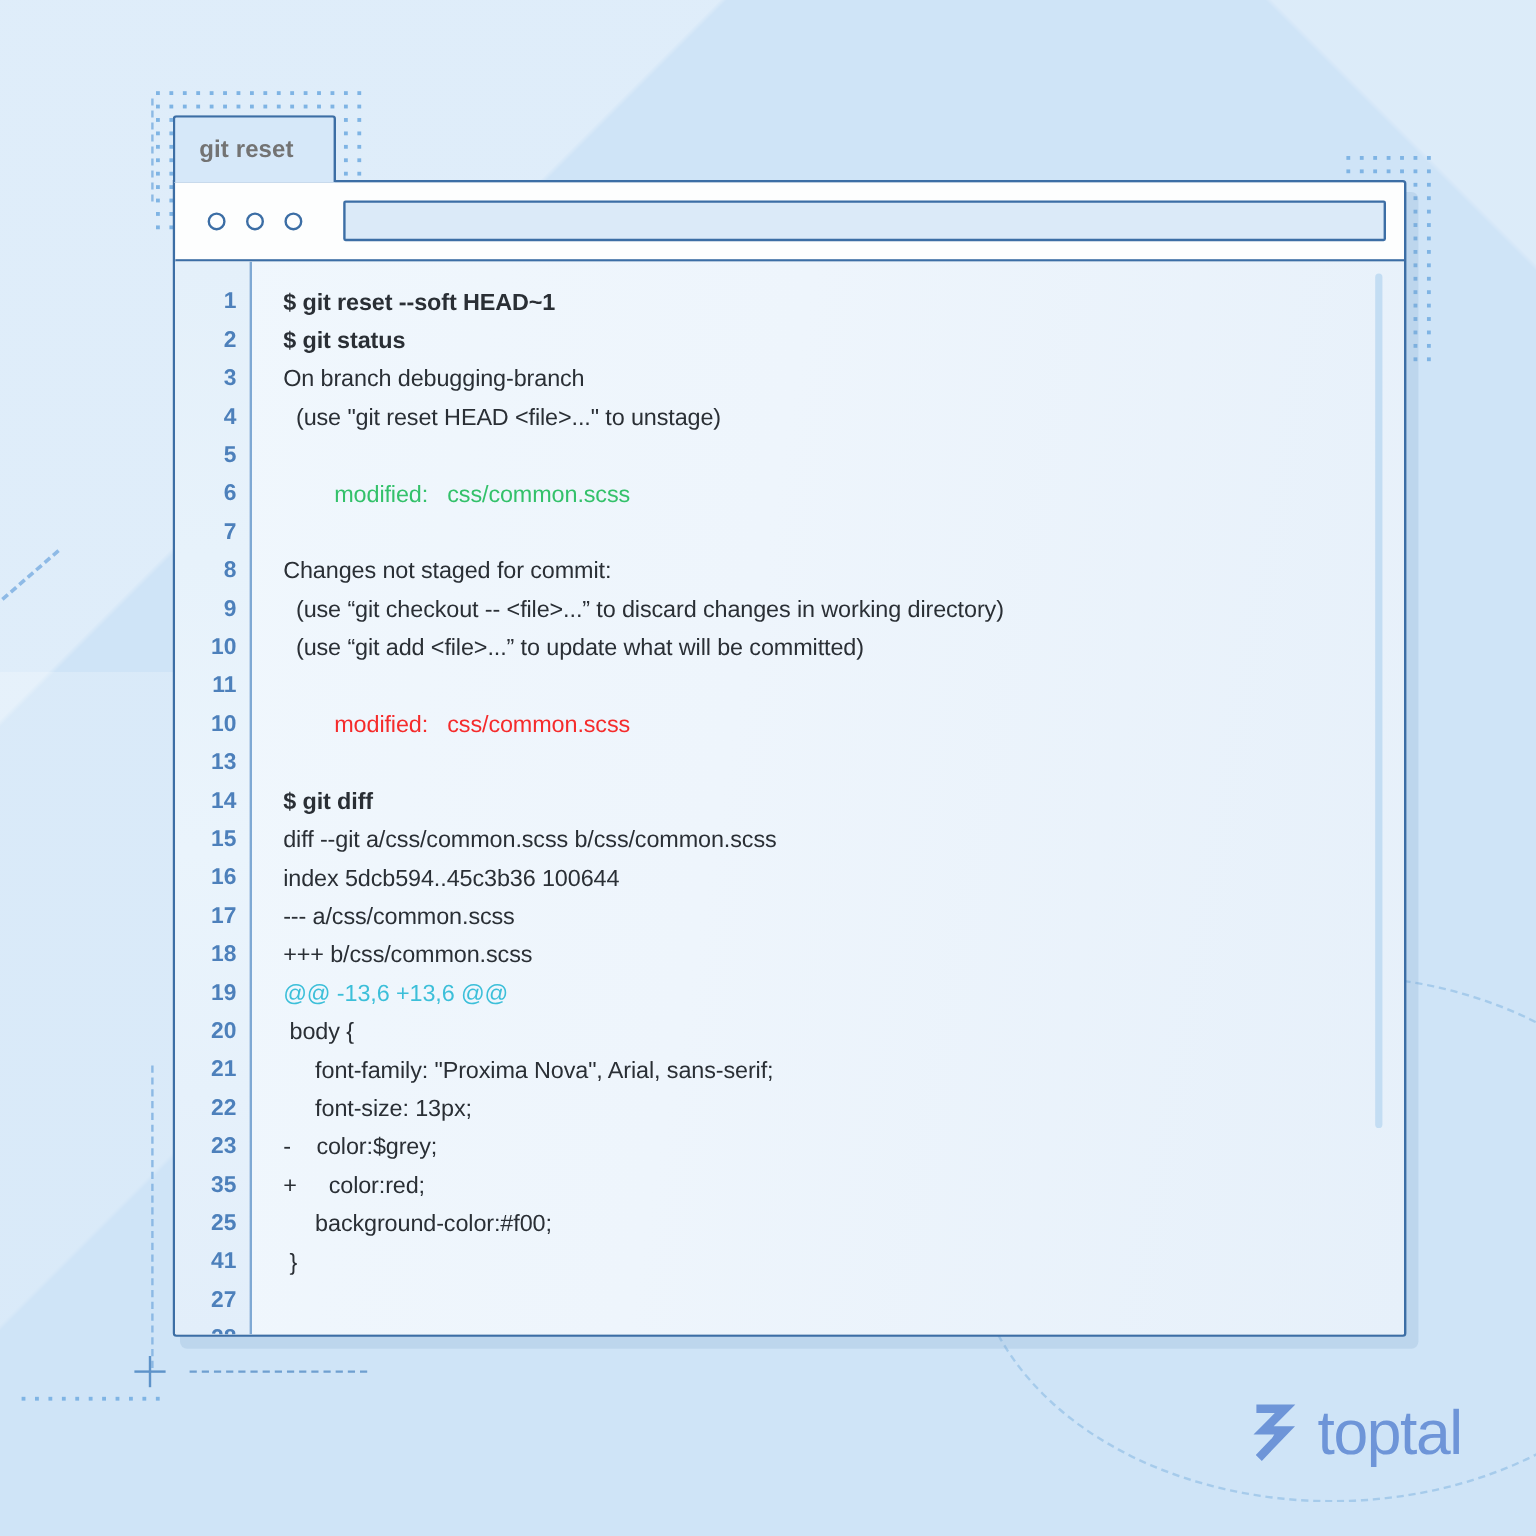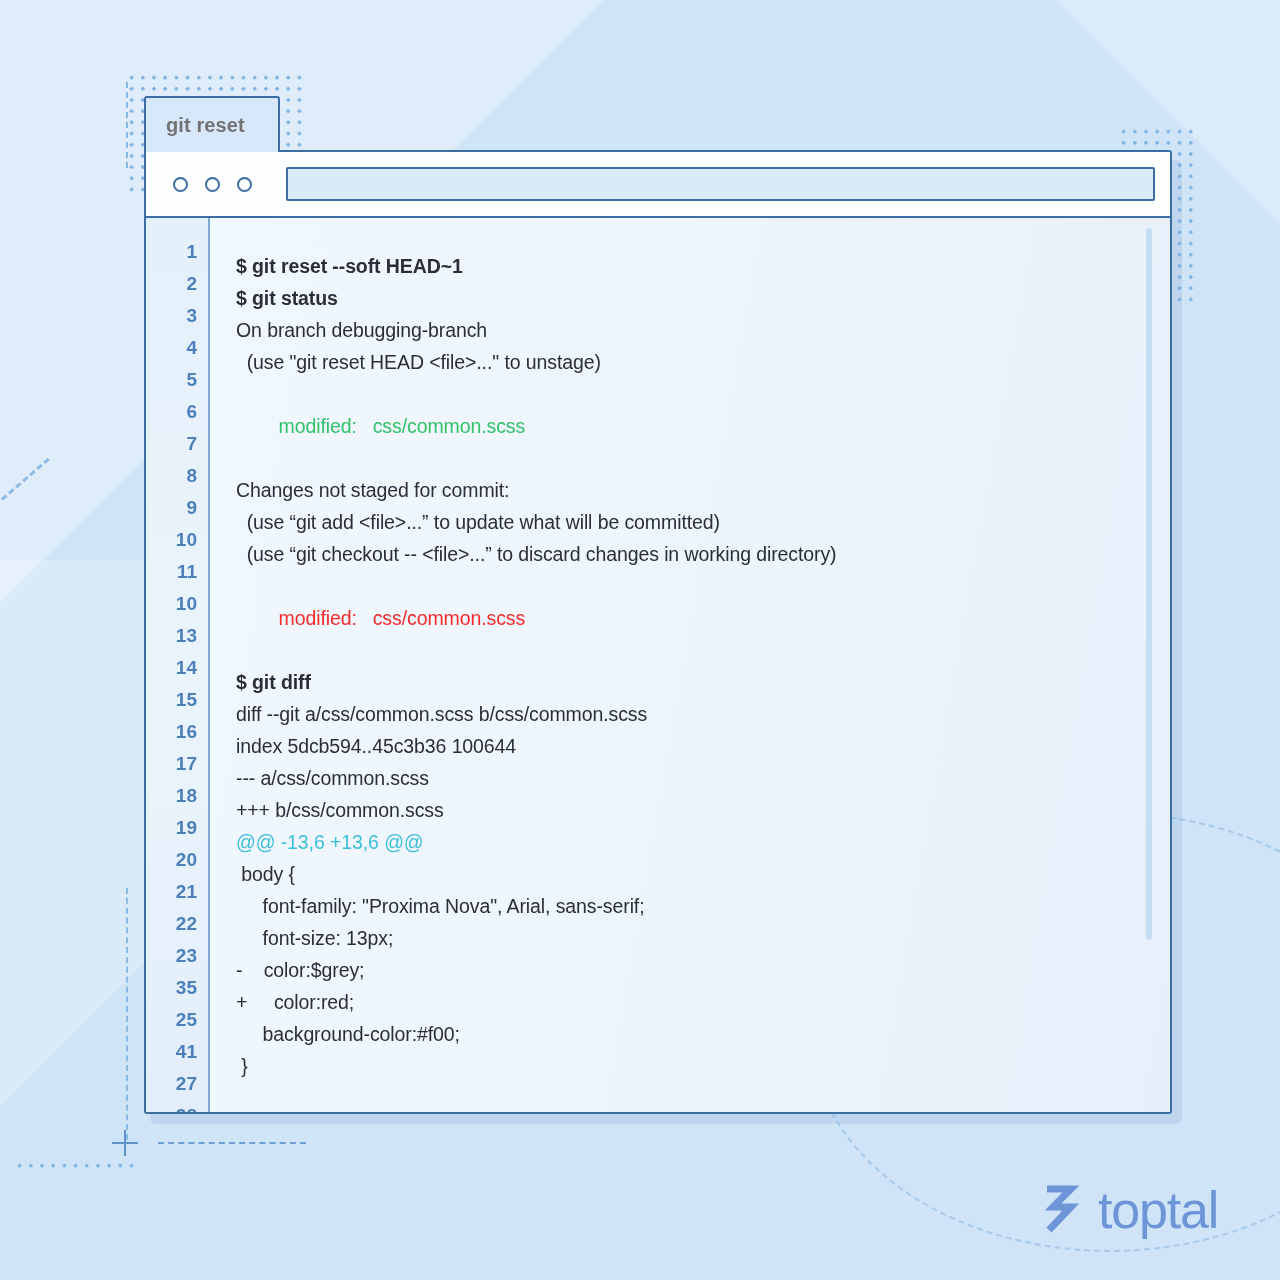--- a/index.html
+++ b/index.html
@@ -196,21 +196,21 @@
     line-height: 32px;
     padding-right: 11px;
     font-size: 19px;
     font-weight: 700;
     color: #4d80bb;
     font-family: "Liberation Sans", sans-serif;
   }
 
   #code-lines {
     flex: 1;
-    padding-top: 32px;
+    padding-top: 18px;
     padding-left: 26px;
     position: relative;
   }
   .codeline {
     height: 32px;
     line-height: 32px;
     font-size: 19.5px;
     color: #2a2f35;
     white-space: pre;
     font-family: "Liberation Sans", sans-serif;
@@ -231,21 +231,21 @@
     position: absolute;
     right: 9px; top: 10px;
     width: 6px; height: 712px;
     background: #c3ddf3;
     border-radius: 3px;
   }
 
   
   #toptal-logo {
     position: absolute;
-    right: 62px; bottom: 44px;
+    right: 62px; bottom: 59px;
     display: flex;
     align-items: center;
     gap: 9px;
     pointer-events: none;
   }
   #toptal-mark { display: block; }
   #toptal-wordmark {
     font-size: 52px;
     color: #6e95d8;
     font-family: "Liberation Sans", sans-serif;
@@ -323,22 +323,22 @@
         </div>
       <div id="code-lines">
           <div class="codeline bold">$ git reset --soft HEAD~1</div>
           <div class="codeline bold">$ git status</div>
           <div class="codeline ">On branch debugging-branch</div>
           <div class="codeline ">  (use "git reset HEAD &lt;file&gt;..." to unstage)</div>
           <div class="codeline ">&nbsp;</div>
           <div class="codeline green">        modified:   css/common.scss</div>
           <div class="codeline ">&nbsp;</div>
           <div class="codeline ">Changes not staged for commit:</div>
+          <div class="codeline ">  (use “git checkout -- &lt;file&gt;...” to discard changes in working directory)</div>
           <div class="codeline ">  (use “git add &lt;file&gt;...” to update what will be committed)</div>
-          <div class="codeline ">  (use “git checkout -- &lt;file&gt;...” to discard changes in working directory)</div>
           <div class="codeline ">&nbsp;</div>
           <div class="codeline red">        modified:   css/common.scss</div>
           <div class="codeline ">&nbsp;</div>
           <div class="codeline bold">$ git diff</div>
           <div class="codeline ">diff --git a/css/common.scss b/css/common.scss</div>
           <div class="codeline ">index 5dcb594..45c3b36 100644</div>
           <div class="codeline ">--- a/css/common.scss</div>
           <div class="codeline ">+++ b/css/common.scss</div>
           <div class="codeline cyan">@@ -13,6 +13,6 @@</div>
           <div class="codeline "> body {</div>

